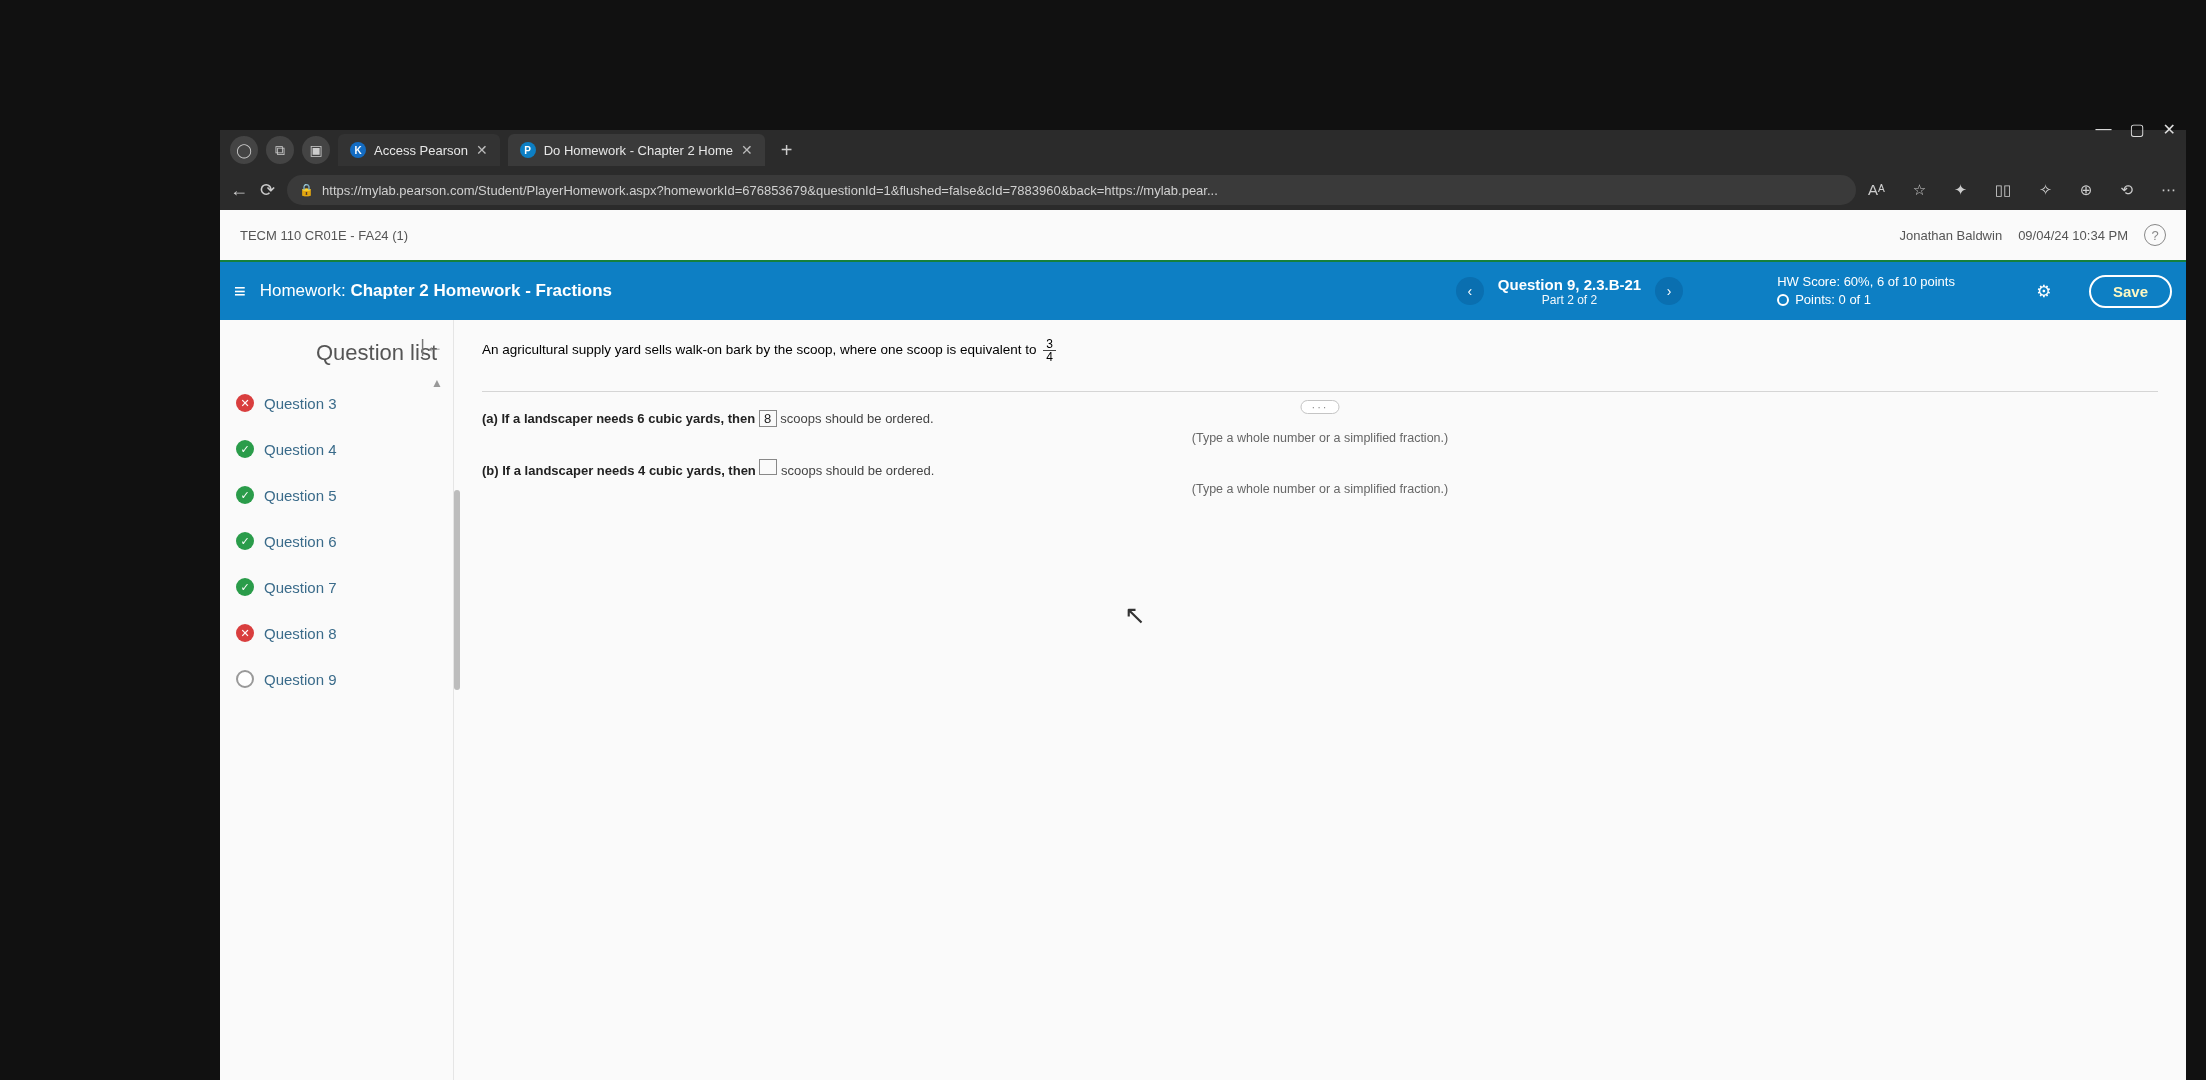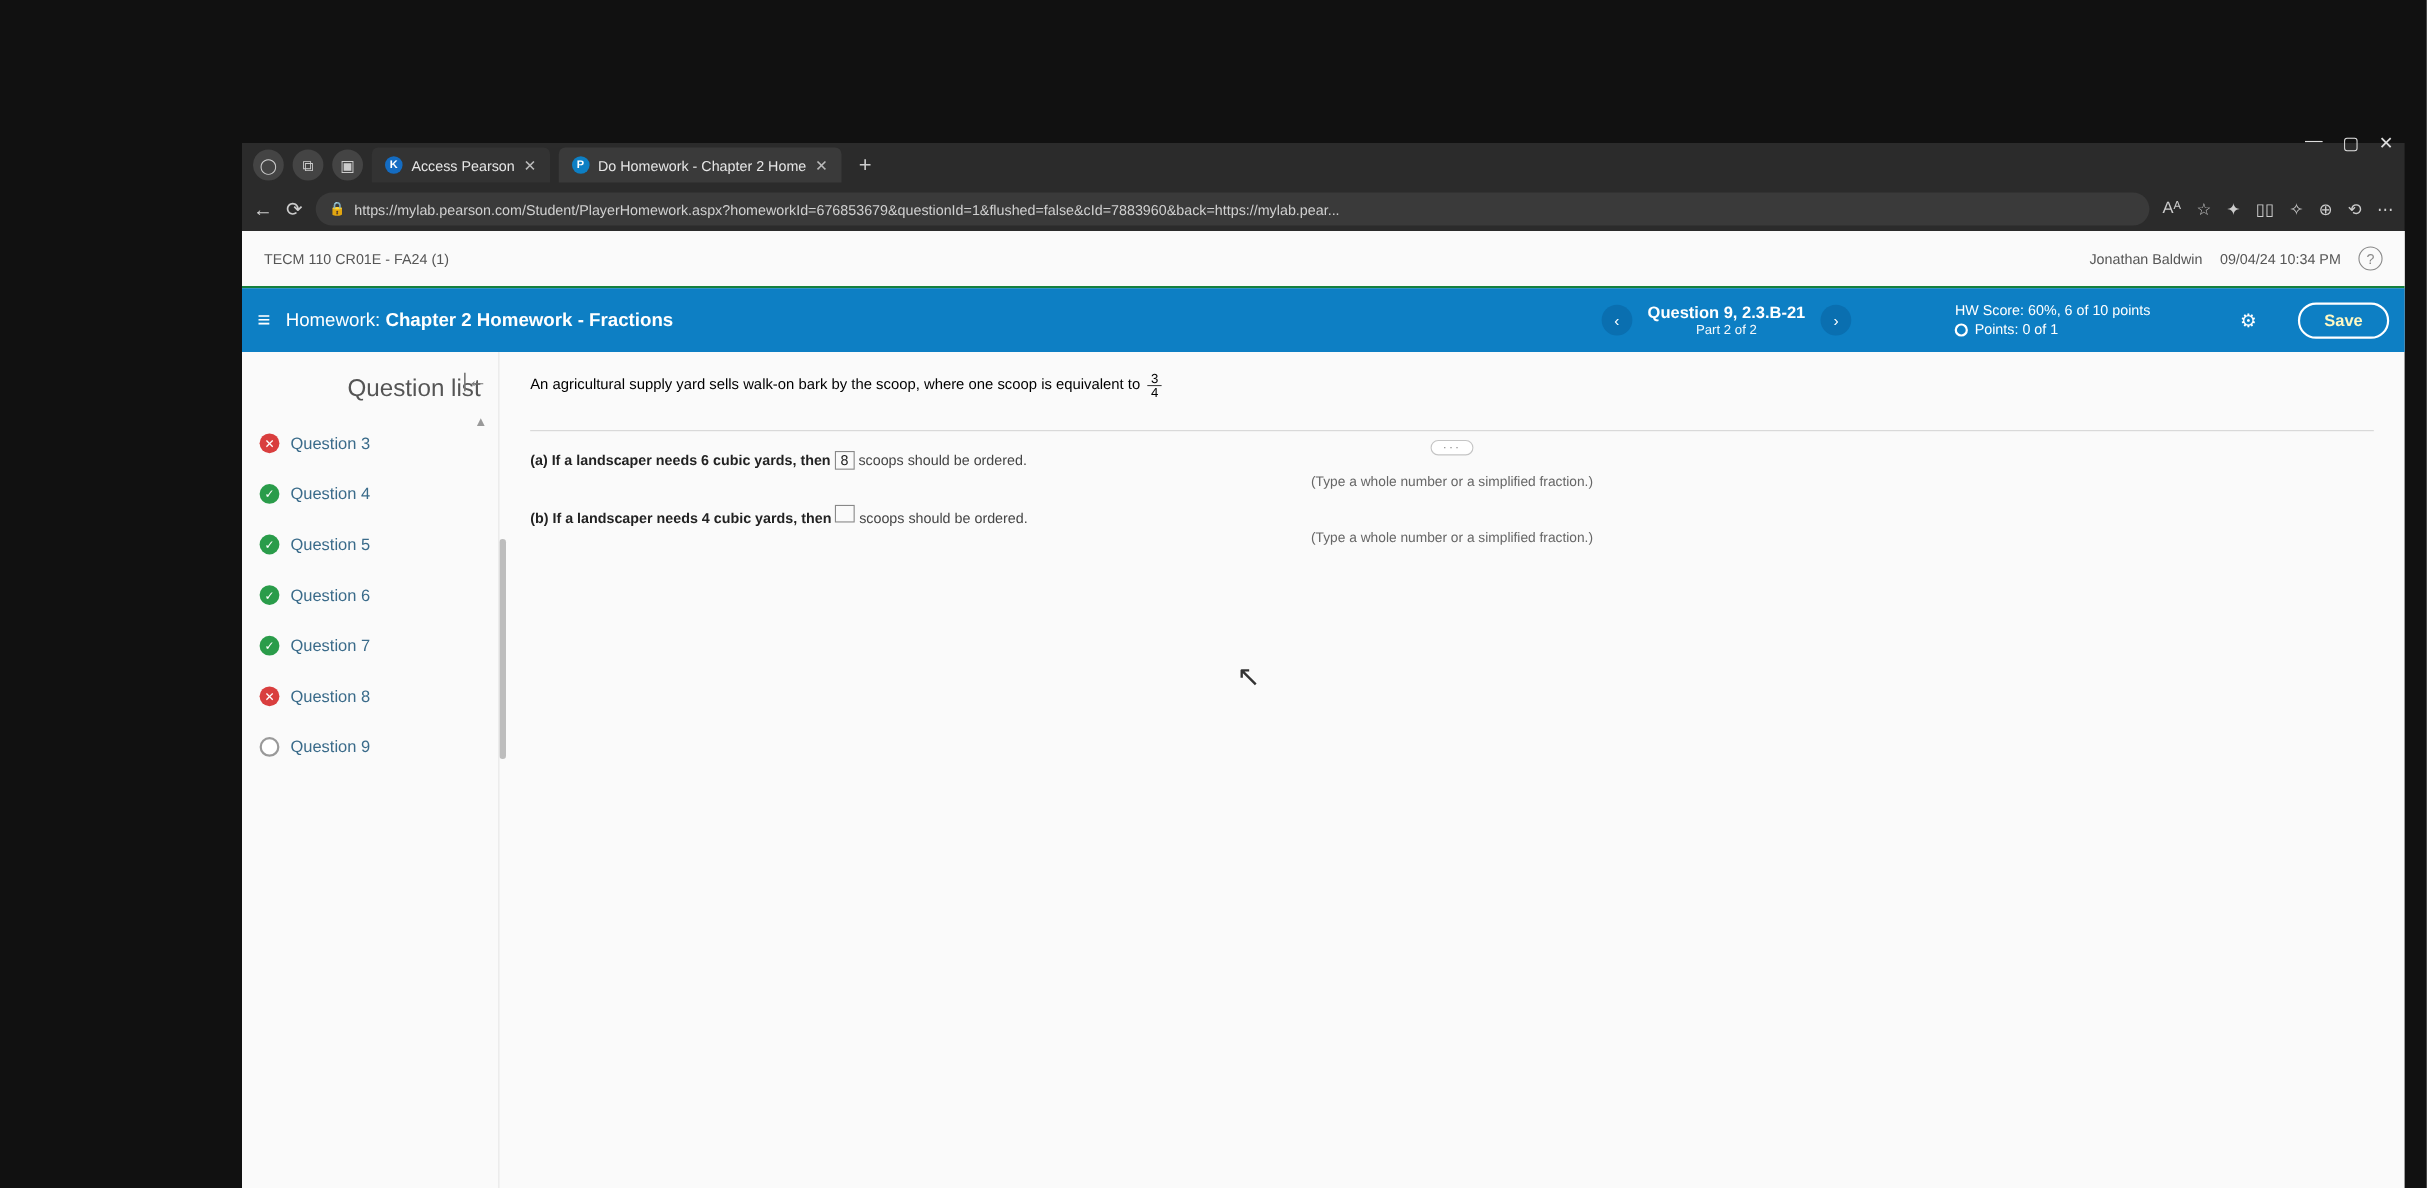--- a/index.html
+++ b/index.html
@@ -15,21 +15,21 @@
   .tab.inactive { background: #333; }
   .tab.active { background: #3a3a3a; }
   .tab .favicon { width: 16px; height: 16px; border-radius: 50%; display: inline-flex; align-items: center; justify-content: center; font-size: 10px; font-weight: bold; }
   .tab .close { font-size: 14px; color: #bbb; cursor: pointer; }
   .new-tab { font-size: 20px; color: #ccc; padding: 0 8px; cursor: pointer; }
 
   .addr-row { display: flex; align-items: center; height: 40px; padding: 0 10px; gap: 12px; }
   .nav-btn { color: #ccc; font-size: 18px; cursor: pointer; }
   .url-bar { flex: 1; background: #3a3a3a; border-radius: 16px; height: 30px; display: flex; align-items: center; padding: 0 12px; gap: 8px; font-size: 13px; color: #d0d0d0; }
   .url-bar .lock { font-size: 12px; }
-  .browser-icons { display: flex; gap: 14px; font-size: 15px; color: #ccc; }
+  .browser-icons { display: flex; gap: 28px; font-size: 15px; color: #ccc; }
 
   
   .app { position: absolute; left: 220px; top: 210px; right: 20px; bottom: 0; background: #fafafa; }
 
   .topbar { height: 52px; background: #fafafa; display: flex; align-items: center; justify-content: space-between; padding: 0 20px; font-size: 13px; color: #555; border-bottom: 2px solid #15803d; gap: 36px; }
   .topright { display: flex; align-items: center; gap: 16px; }
   .help-badge { width: 22px; height: 22px; border: 1.5px solid #888; border-radius: 50%; display: flex; align-items: center; justify-content: center; font-size: 13px; color: #888; cursor: pointer; }
 
   .bluebar { height: 58px; background: #0d7fc4; color: #fff; display: flex; align-items: center; padding: 0 14px; gap: 14px; }
   .hamburger { font-size: 20px; cursor: pointer; }

